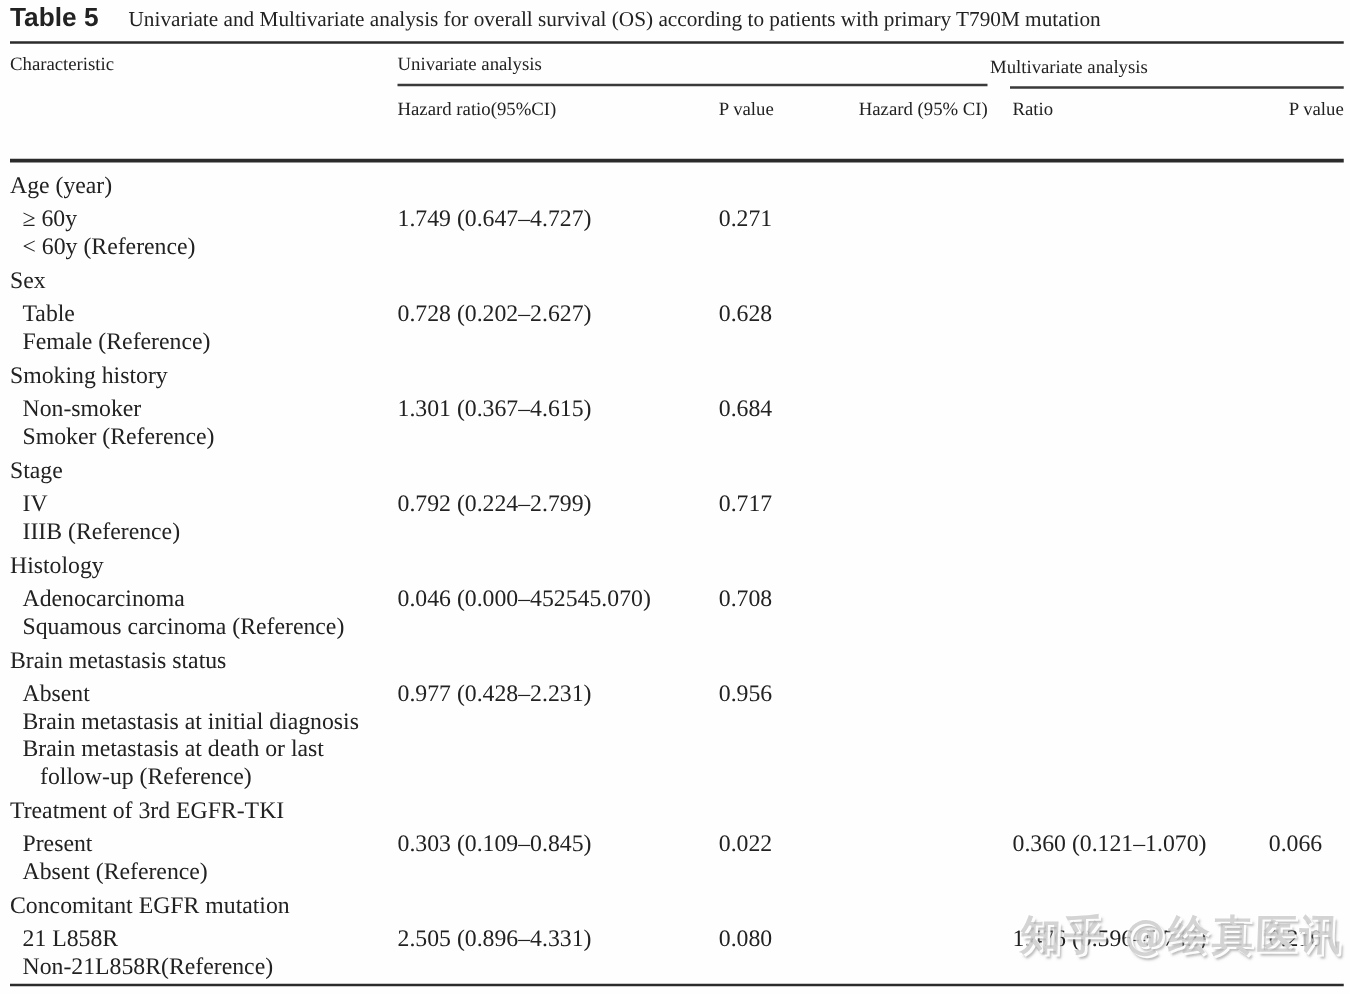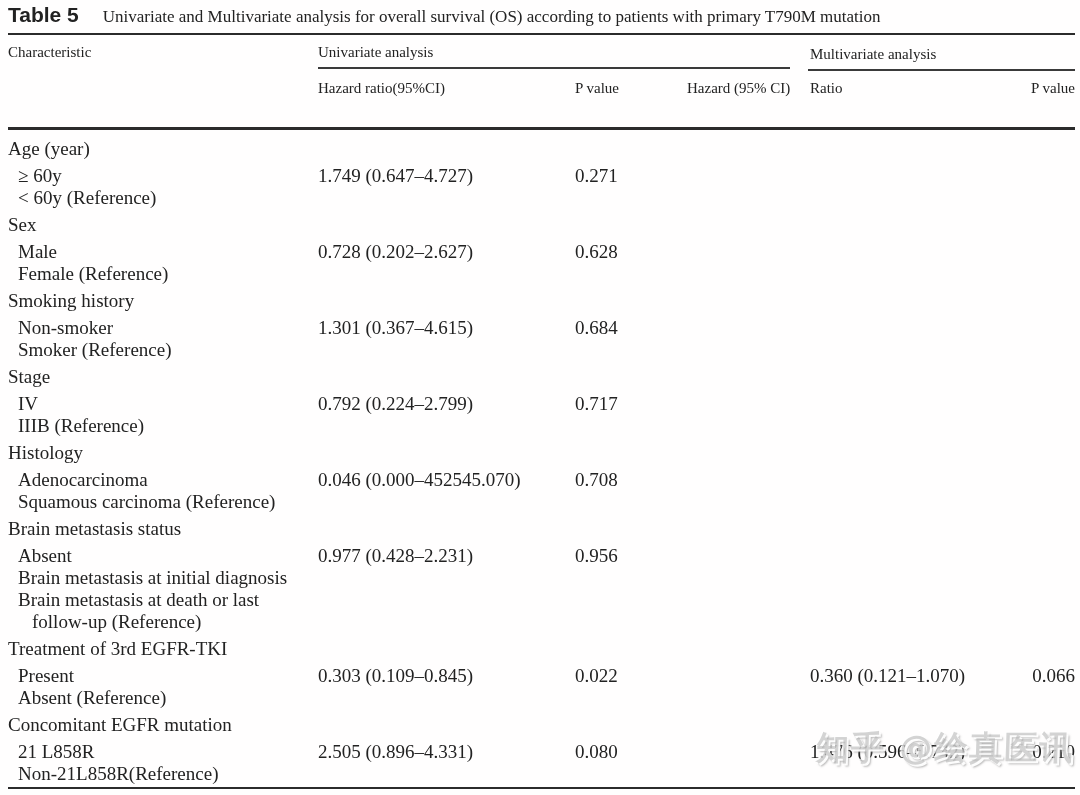--- a/index.html
+++ b/index.html
@@ -36,21 +36,21 @@
   .rule-head-bot   { left: 8px;   top: 127px; width: 1067px; height: 3px; }
   .rule-bottom     { left: 8px;   top: 787px; width: 1067px; height: 2px; }
   
   .hcell {
     position: absolute;
     font-size: 15px;
     line-height: 22px;
   }
   .h-characteristic { left: 8px;   top: 41px; }
   .h-univariate     { left: 318px; top: 41px; }
-  .h-multivariate   { left: 810px; top: 43px; }
+  .h-multivariate   { left: 792px; top: 43px; }
   .h-hr-uni         { left: 318px; top: 77px; }
   .h-p-uni          { left: 575px; top: 77px; }
   .h-hazard-ci      { left: 687px; top: 77px; width: 112px; }
   .h-ratio          { left: 810px; top: 77px; text-align: center; }
   .h-p-multi        { left: 1000px; top: 77px; width: 75px; text-align: right; }
   
   .tbody {
     position: absolute;
     left: 8px; top: 130px;
     width: 1067px;
@@ -58,21 +58,21 @@
   }
   .trow {
     display: grid;
     grid-template-columns: 310px 257px 112px 123px 205px 60px;
     height: 22px;
     line-height: 22px;
     font-size: 19px;
     white-space: nowrap;
   }
   .trow.spaced { margin-top: 5px; }
-  .trow .c-pmulti { text-align: right; }
+  .trow .c-pmulti { }
   .ind0 { padding-left: 0; }
   .ind1 { padding-left: 10px; }
   .ind2 { padding-left: 24px; }
   
   .watermark {
     position: absolute;
     left: 816px; top: 726px;
     font-family: "DejaVu Sans", sans-serif;
     font-size: 33px;
     font-weight: 700;
@@ -138,21 +138,21 @@
     </div>
       <div class="trow spaced">
       <div class="c-label ind0">Sex</div>
       <div class="c-hruni"></div>
       <div class="c-puni"></div>
       <div class="c-hazci"></div>
       <div class="c-hrmulti"></div>
       <div class="c-pmulti"></div>
     </div>
       <div class="trow spaced">
-      <div class="c-label ind1">Male</div>
+      <div class="c-label ind1">Table</div>
       <div class="c-hruni">0.728 (0.202–2.627)</div>
       <div class="c-puni">0.628</div>
       <div class="c-hazci"></div>
       <div class="c-hrmulti"></div>
       <div class="c-pmulti"></div>
     </div>
       <div class="trow">
       <div class="c-label ind1">Female (Reference)</div>
       <div class="c-hruni"></div>
       <div class="c-puni"></div>

